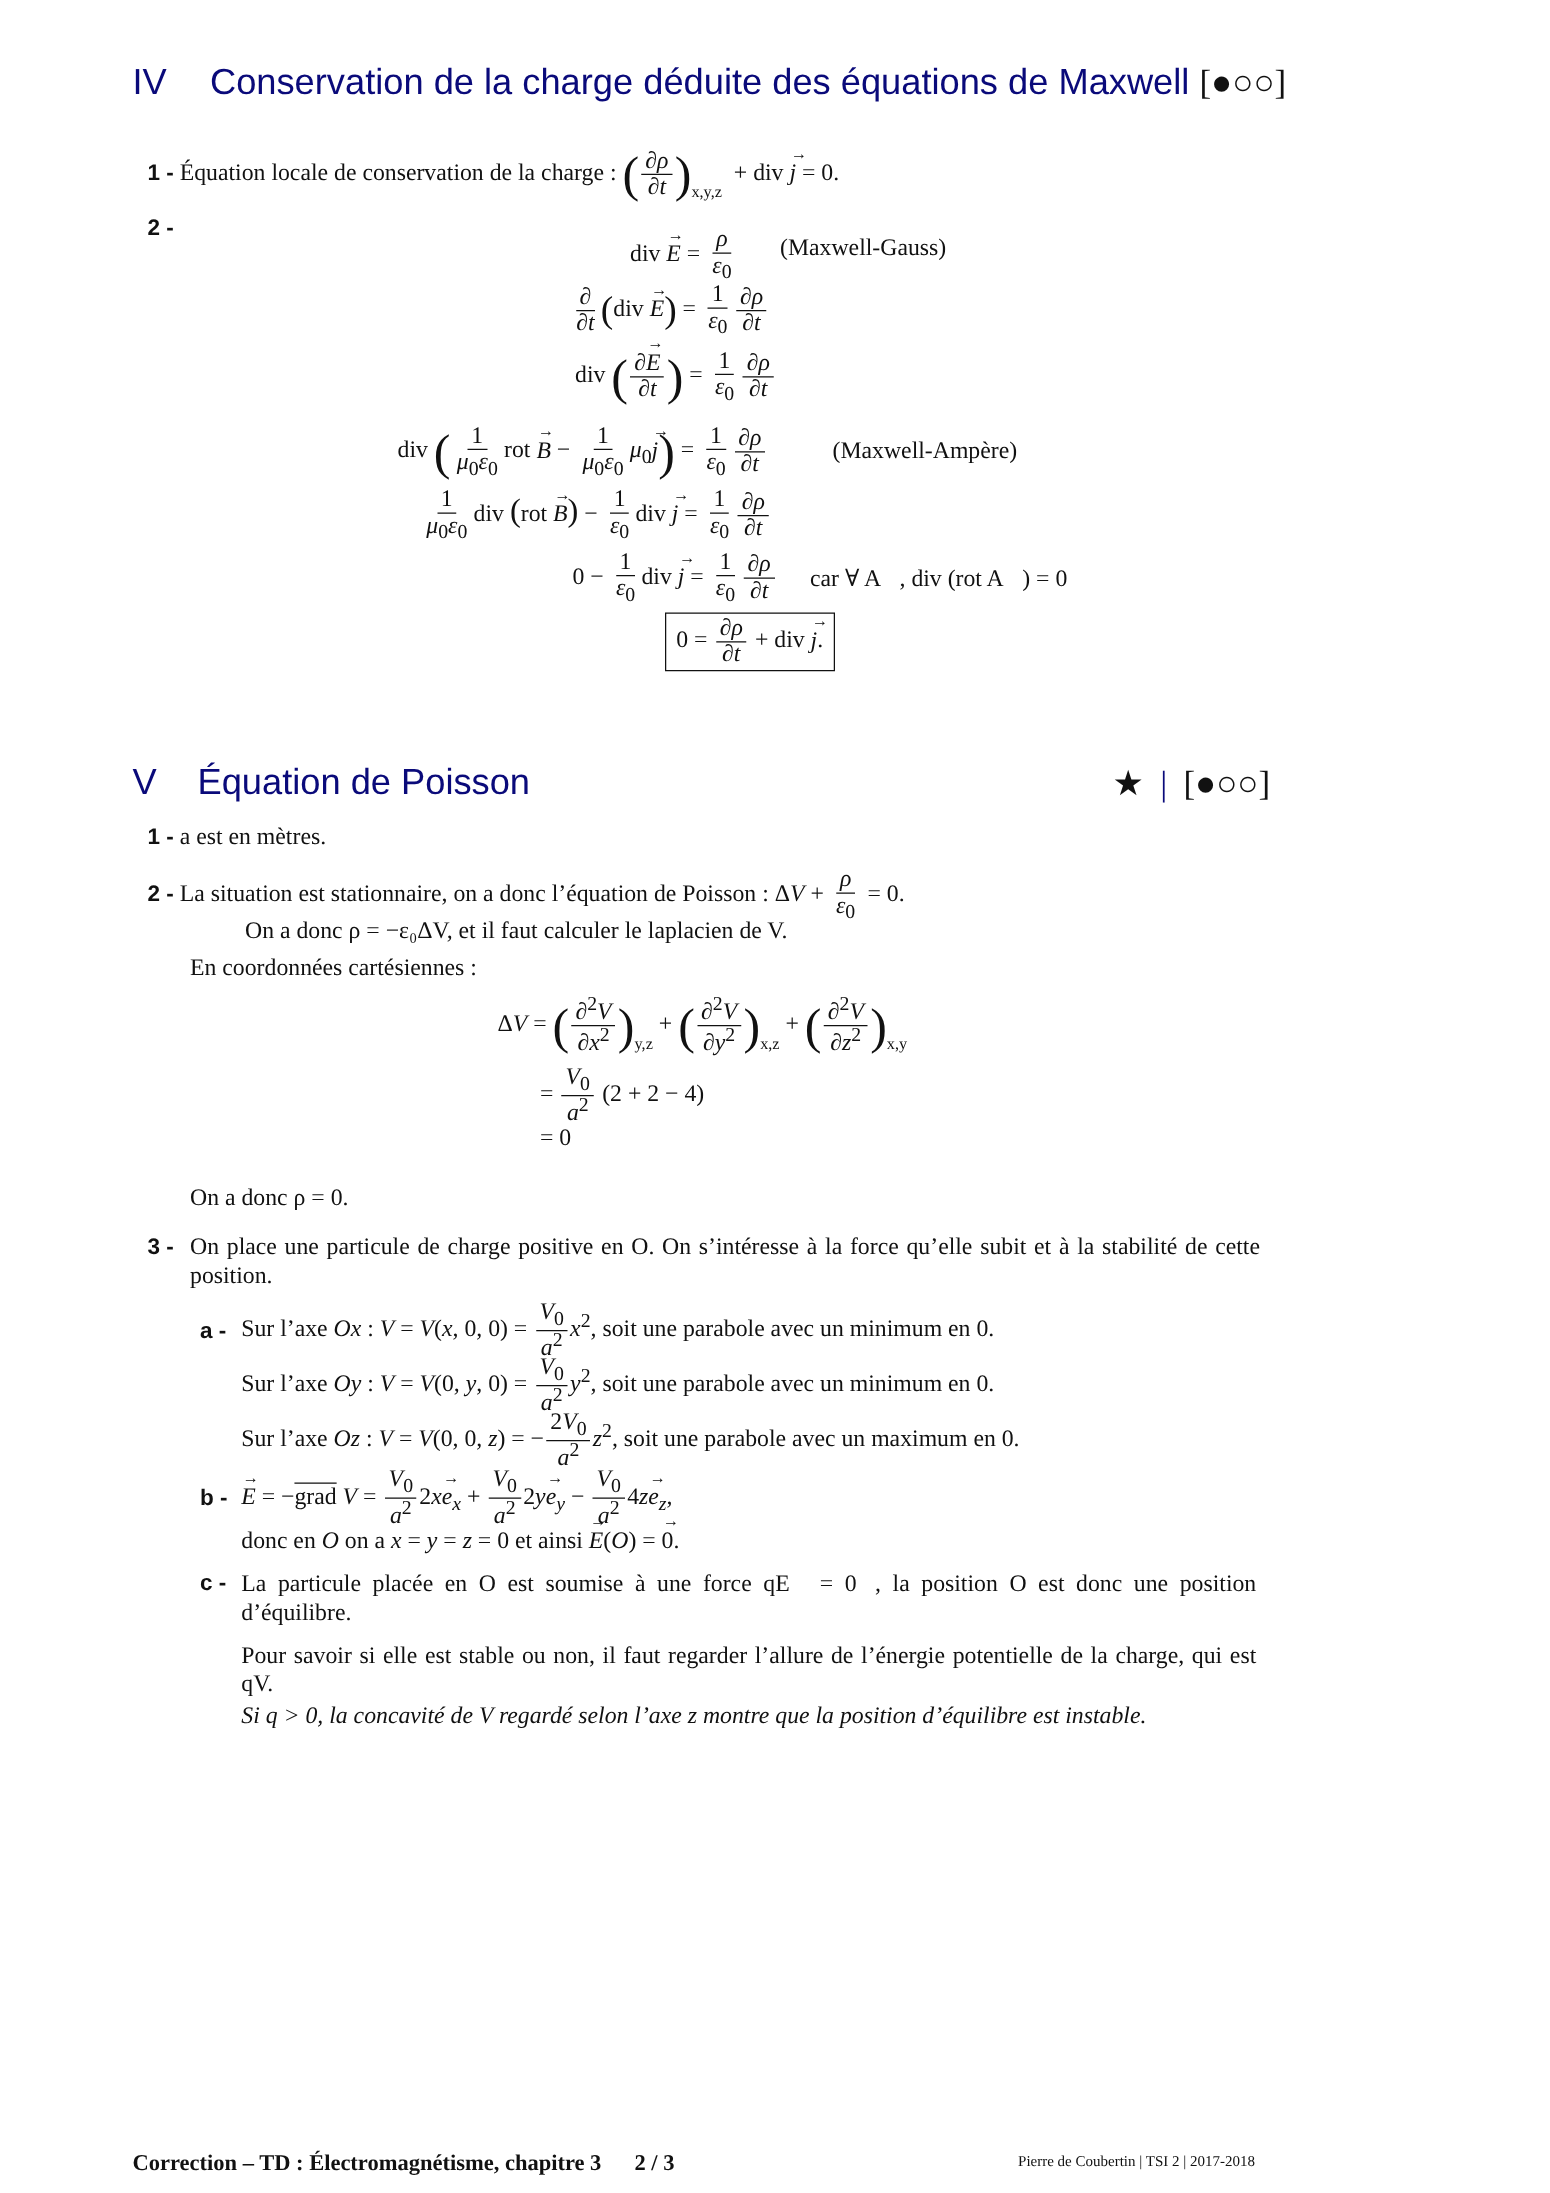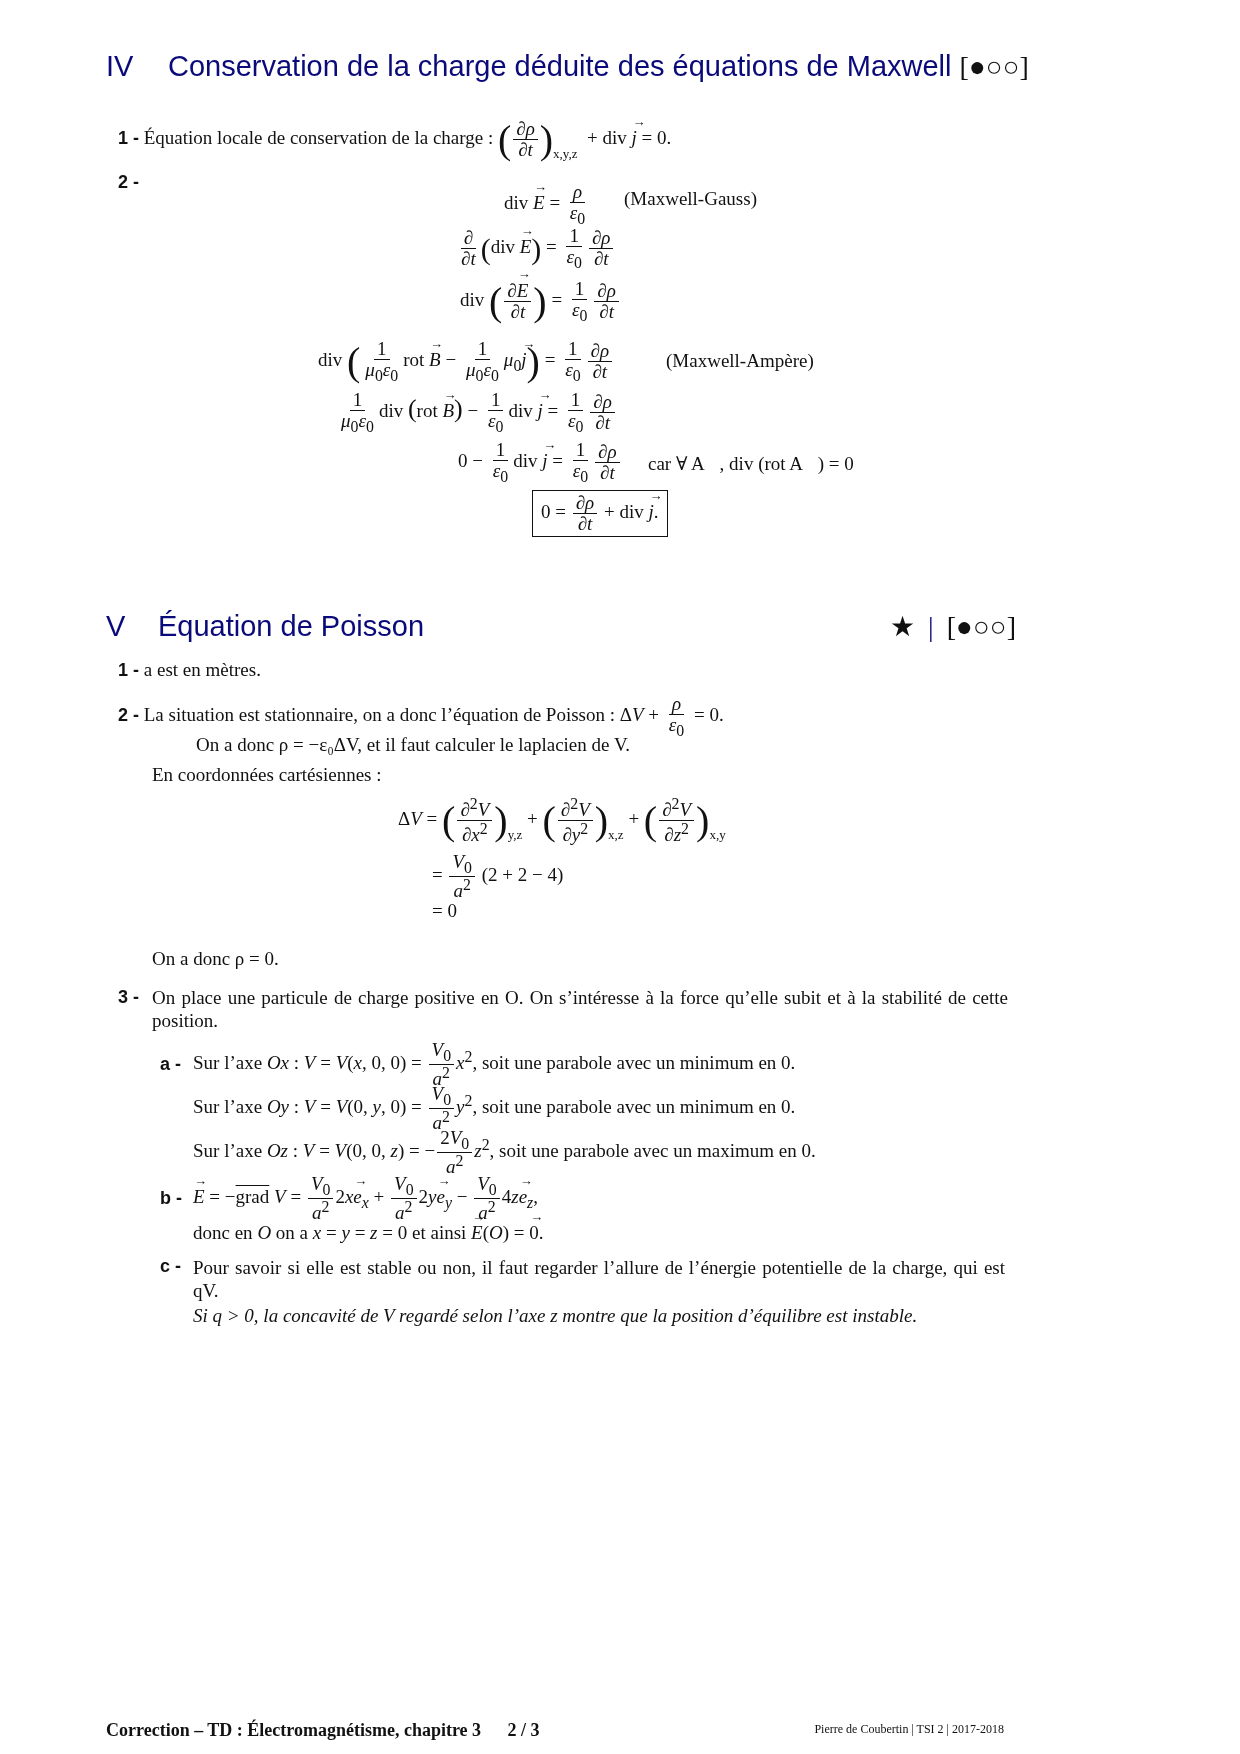--- a/index.html
+++ b/index.html
@@ -218,21 +218,22 @@
       <span class="n"><i>V</i><sub>0</sub></span>
       <span class="d"><i>a</i><sup>2</sup></span>
     </span>4<i>z</i><i class="vec">e</i><sub><i>z</i></sub>,
 </div>
 <div class="abs" style="left:193px;top:1222px;white-space:nowrap;">
   donc en <i>O</i> on a <i>x</i> = <i>y</i> = <i>z</i> = 0 et ainsi <i class="vec">E</i>(<i>O</i>) = <span class="vec">0</span>.
 </div>
 
 <div class="abs lbl" style="left:160px;top:1256px;">c -</div>
 <div class="abs" style="left:193px;top:1256px;width:812px;line-height:23px;">
-  <div style="margin-top:0;text-align:justify;">Pour savoir si elle est stable ou non, il faut regarder l’allure de l’énergie potentielle de la charge, qui est qV.</div>
+  <div style="text-align:justify;">La particule placée en O est soumise à une force qE⃗ = 0⃗, la position O est donc une position d’équilibre.</div>
+  <div style="margin-top:11px;text-align:justify;">Pour savoir si elle est stable ou non, il faut regarder l’allure de l’énergie potentielle de la charge, qui est qV.</div>
   <div style="margin-top:2px;font-style:italic;">Si q &gt; 0, la concavité de V regardé selon l’axe z montre que la position d’équilibre est instable.</div>
 </div>
 
 <div class="abs footer" style="left:106px;top:1720px;">
   <span>Correction – TD : Électromagnétisme, chapitre 3</span>
   <span style="margin-left:22px;">2 / 3</span>
 </div>
 <div class="abs" style="right:236px;top:1722px;font-size:12px;">Pierre de Coubertin | TSI 2 | 2017-2018</div>
 
 </body></html>

